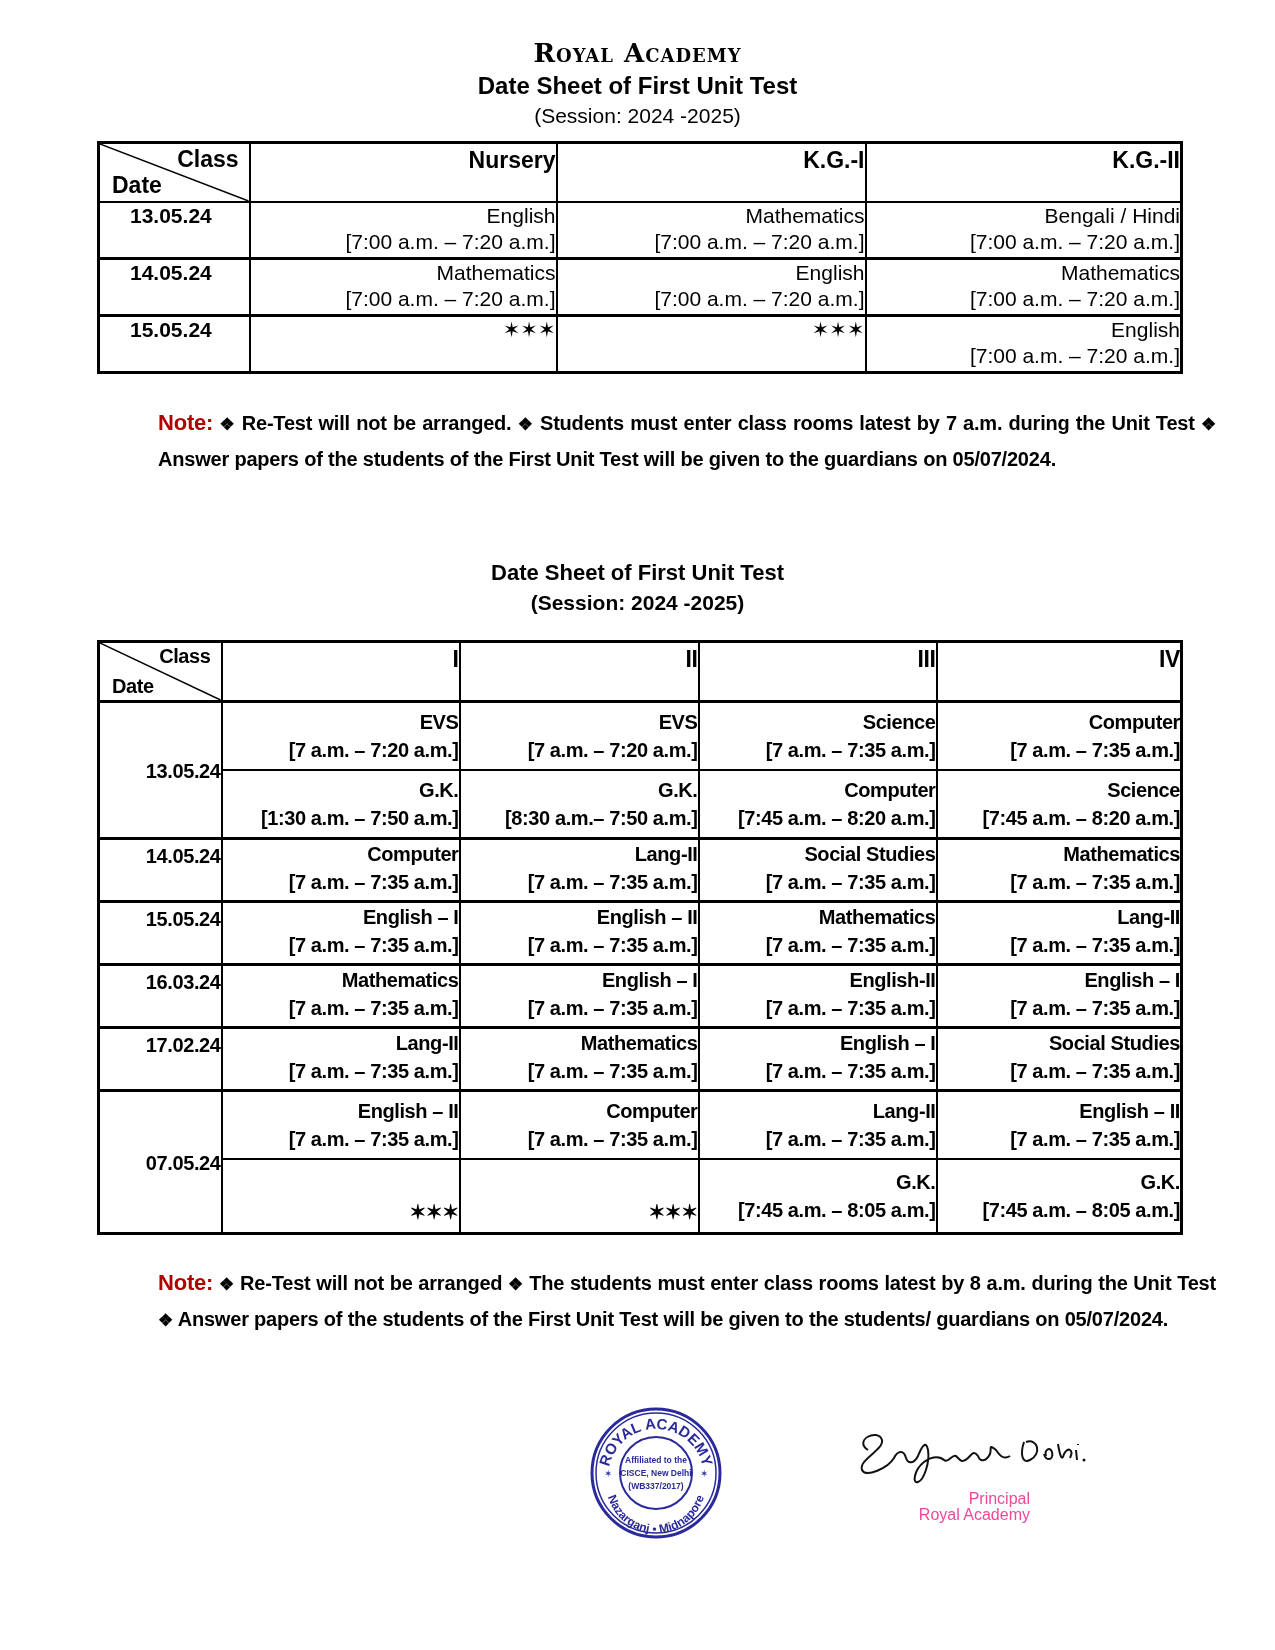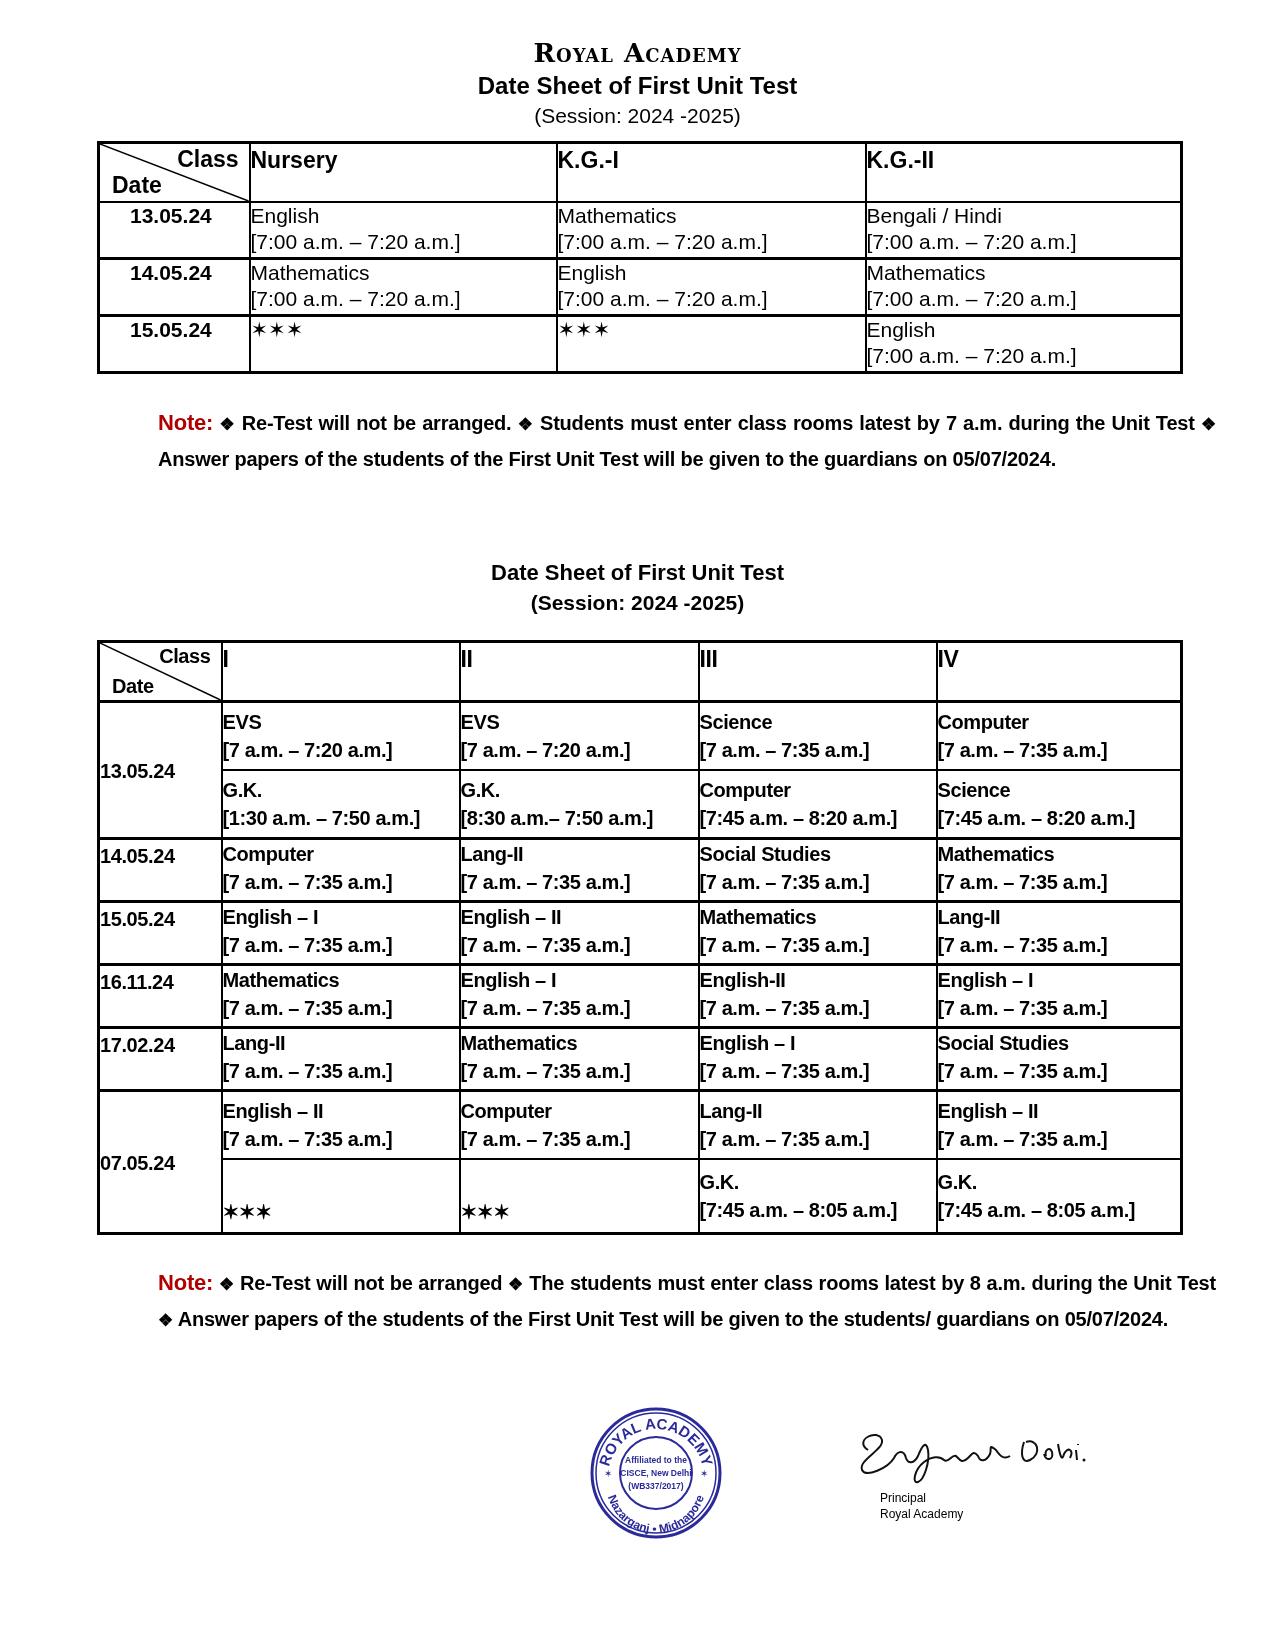--- a/index.html
+++ b/index.html
@@ -9,21 +9,21 @@
   .school {
     top: 38px; font-family: "DejaVu Serif", serif; font-weight: bold; font-size: 26px;
     letter-spacing: 1px; font-variant: small-caps;
   }
   .title { font-family: "Liberation Sans", sans-serif; font-weight: bold; font-size: 24px; }
   .session { font-family: "Liberation Sans", sans-serif; font-size: 21px; }
   .title2 { font-family: "Liberation Sans", sans-serif; font-weight: bold; font-size: 22px; }
   .session2 { font-family: "Liberation Sans", sans-serif; font-weight: bold; font-size: 21px; }
 
   table.ds { position: absolute; left: 97px; width: 1083px; border-collapse: collapse; table-layout: fixed; }
-  table.ds td, table.ds th { border: 2px solid #000; padding: 0; text-align: left; vertical-align: top; }
+  table.ds td, table.ds th { border: 2px solid #000; padding: 0; text-align: right; vertical-align: top; }
   table.ds { border: 3px solid #000; }
 
   
   #t1 { top: 141px; font-family: "Liberation Sans", sans-serif; font-size: 21px; }
   #t1 th { height: 54px; font-size: 23px; font-weight: bold; padding-top: 3px; }
   #t1 td { height: 54px; line-height: 26px; }
   #t1 td.date { font-weight: bold; text-align: left; padding-left: 30px; font-size: 21px; }
   #t1 tr + tr td, #t1 tr + tr th { border-top: 3px solid #000; }
 
   
@@ -44,22 +44,22 @@
   .note {
     position: absolute; left: 110px; width: 1058px; font-family: "Liberation Sans", sans-serif;
     font-weight: bold; font-size: 20px; line-height: 34px; text-align: justify; letter-spacing: -0.2px; margin-left: 48px;
   }
   .note .lbl { color: #b00000; font-size: 22px; }
   .note .bullet { font-size: 17px; }
 
   .stamp { position: absolute; left: 588px; top: 1405px; width: 136px; height: 136px; }
   .sig { position: absolute; left: 848px; top: 1420px; width: 240px; height: 70px; }
   .principal {
-    position: absolute; left: 880px; width: 150px; text-align: left; color: #000000;
-    font-family: "Liberation Sans", sans-serif; font-size: 12px; line-height: 17px;
+    position: absolute; left: 880px; width: 150px; text-align: right; color: #ec4899;
+    font-family: "Liberation Sans", sans-serif; font-size: 16px; line-height: 17px;
   }
 </style>
 </head>
 <body>
 
 <div class="abs center school">Royal Academy</div>
 <div class="abs center title" style="top:72px">Date Sheet of First Unit Test</div>
 <div class="abs center session" style="top:104px">(Session: 2024 -2025)</div>
 
 <table class="ds" id="t1">
@@ -236,21 +236,21 @@
         <td>
           <div>Mathematics</div>
           <div>[7 a.m. – 7:35 a.m.]</div>
         </td>
         <td>
           <div>Lang-II</div>
           <div>[7 a.m. – 7:35 a.m.]</div>
         </td>
       </tr>
       <tr class="grp">
-        <td class="date" rowspan="1">16.11.24</td>
+        <td class="date" rowspan="1">16.03.24</td>
         <td>
           <div>Mathematics</div>
           <div>[7 a.m. – 7:35 a.m.]</div>
         </td>
         <td>
           <div>English – I</div>
           <div>[7 a.m. – 7:35 a.m.]</div>
         </td>
         <td>
           <div>English-II</div>

